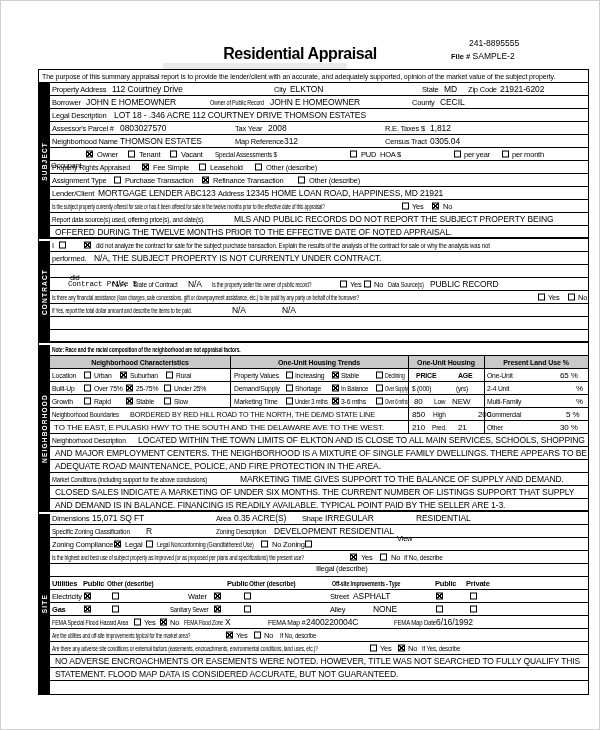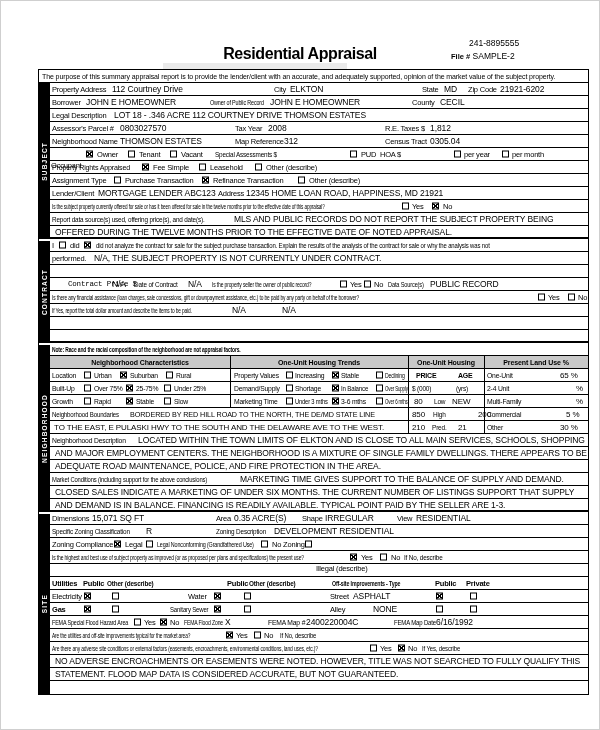--- a/index.html
+++ b/index.html
@@ -151,21 +151,21 @@
           <div class="row">
             <span class="seg l" style="transform: translateY(-50%) scaleX(0.85); left: 2px;">Report data source(s) used, offering price(s), and date(s).</span>
             <span class="seg v" style="left: 184px;">MLS AND PUBLIC RECORDS DO NOT REPORT THE SUBJECT PROPERTY BEING</span>
           </div>
           <div class="row secend">
             <span class="seg v" style="left: 5px;">OFFERED DURING THE TWELVE MONTHS PRIOR TO THE EFFECTIVE DATE OF NOTED APPRAISAL.</span>
           </div>
           <div class="row">
             <span class="seg l" style="left: 2px;">I</span>
             <span class="cb" style="left: 9px;"></span>
-            <span class="seg l" style="left: 20px;">did</span>
+            <span class="seg l" style="left: 20px; margin-top: 32px;">did</span>
             <span class="cb ck" style="left: 34px;"></span>
             <span class="seg l" style="transform: translateY(-50%) scaleX(0.8); left: 46px;">did not analyze the contract for sale for the subject purchase transaction. Explain the results of the analysis of the contract for sale or why the analysis was not</span>
           </div>
           <div class="row">
             <span class="seg l" style="left: 2px;">performed.</span>
             <span class="seg v" style="left: 44px;">N/A, THE SUBJECT PROPERTY IS NOT CURRENTLY UNDER CONTRACT.</span>
           </div>
           <div class="row"></div>
           <div class="row">
             <span class="seg l" style="left: 18px; font-family: Liberation Mono, monospace;">Contract Price $</span>
@@ -317,21 +317,21 @@
           <div class="row secend">
             <span class="seg v" style="left: 5px;">AND DEMAND IS IN BALANCE.  FINANCING IS READILY AVAILABLE.  TYPICAL POINT PAID BY THE SELLER ARE 1-3.</span>
           </div>
           <div class="row">
             <span class="seg l" style="left: 2px;">Dimensions</span>
             <span class="seg v" style="left: 42px;">15,071 SQ FT</span>
             <span class="seg l" style="left: 166px;">Area</span>
             <span class="seg v" style="left: 184px;">0.35 ACRE(S)</span>
             <span class="seg l" style="left: 252px;">Shape</span>
             <span class="seg v" style="left: 275px;">IRREGULAR</span>
-            <span class="seg l" style="left: 347px;">View</span>
+            <span class="seg l" style="left: 347px; margin-top: 20px;">View</span>
             <span class="seg v" style="left: 366px;">RESIDENTIAL</span>
           </div>
           <div class="row">
             <span class="seg l" style="transform: translateY(-50%) scaleX(0.85); left: 2px;">Specific Zoning Classification</span>
             <span class="seg v" style="left: 96px;">R</span>
             <span class="seg l" style="transform: translateY(-50%) scaleX(0.85); left: 166px;">Zoning Description</span>
             <span class="seg v" style="left: 224px;">DEVELOPMENT RESIDENTIAL</span>
           </div>
           <div class="row">
             <span class="seg l" style="left: 2px;">Zoning Compliance</span>

